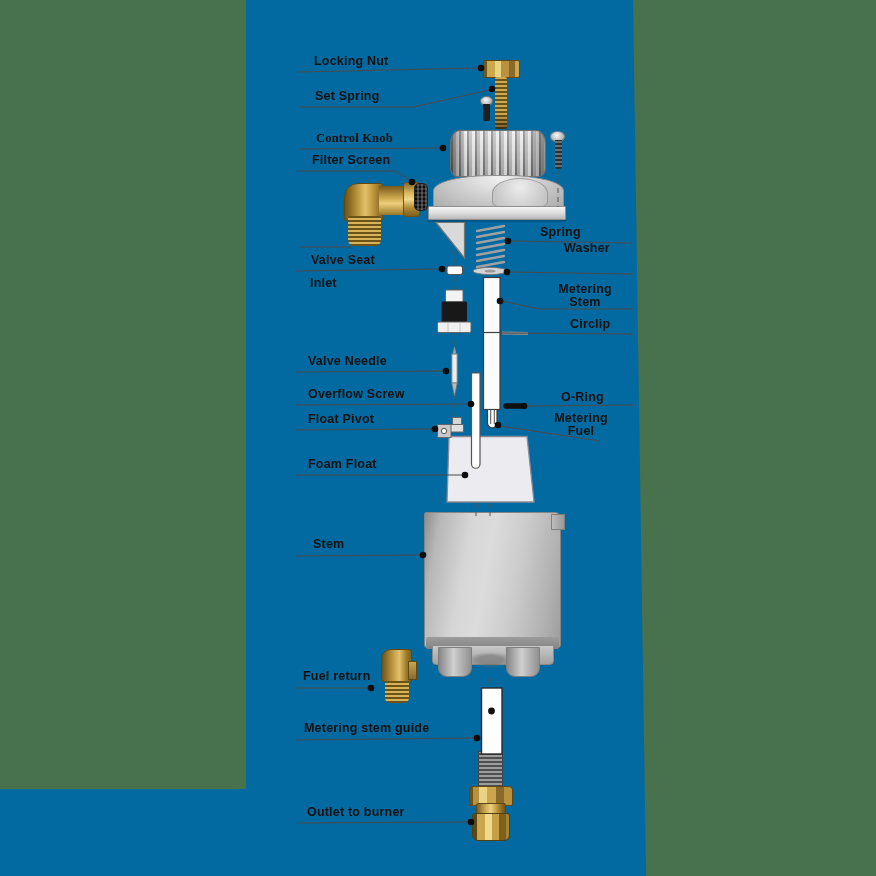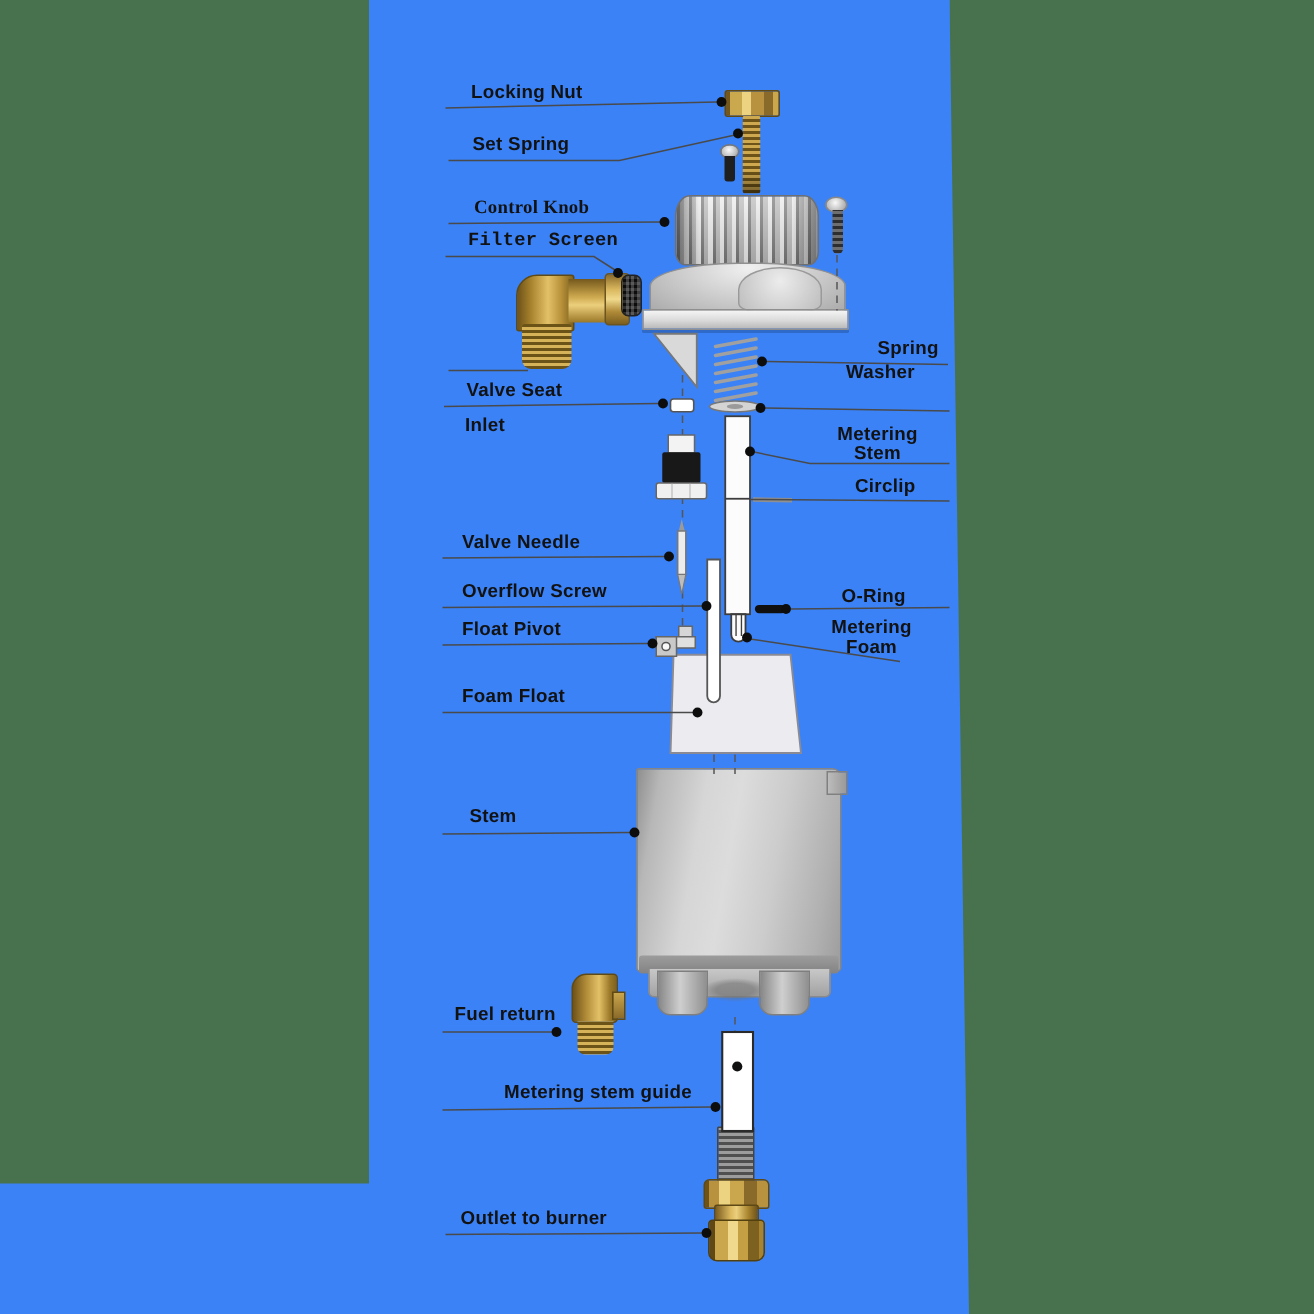--- a/index.html
+++ b/index.html
@@ -1,16 +1,16 @@
 <!DOCTYPE html>
 <html><head>
 <meta charset="utf-8">
 <style>
   html,body{margin:0;padding:0;background:#ffffff;}
-  #canvas{position:relative;width:876px;height:876px;overflow:hidden;background:#3b82f6;
+  #canvas{position:relative;width:876px;height:876px;overflow:hidden;background:#0369a1;
           font-family:"Liberation Sans",sans-serif;}
   .bg{position:absolute;}
   #bg-left{left:0;top:0;width:246px;height:789px;background:#48714E;}
   #bg-right{left:628px;top:0;width:248px;height:876px;background:#48714E;
             clip-path:polygon(5px 0,248px 0,248px 876px,18px 876px);}
   .part{position:absolute;box-sizing:border-box;}
   .lbl{position:absolute;font-weight:bold;font-size:12.5px;line-height:13px;color:#121212;
        white-space:nowrap;letter-spacing:.2px;z-index:6;}
   .lbl-c{text-align:center;}
   svg.overlay{position:absolute;left:0;top:0;z-index:5;}
@@ -233,38 +233,38 @@
       <circle cx="507" cy="272" r="3.3"></circle>
       <circle cx="500" cy="301" r="3.3"></circle>
       <circle cx="524" cy="406" r="3.3"></circle>
       <circle cx="498" cy="425" r="3.3"></circle>
     </g>
   </svg>
 
   <div class="lbl" style="left:314px;top:55px;">Locking Nut</div>
   <div class="lbl" style="left:315px;top:90px;">Set Spring</div>
   <div class="lbl" style="left:316px;top:132px;font-family:Liberation Serif, serif;">Control Knob</div>
-  <div class="lbl" style="left:312px;top:154px;font-family:Liberation Mono, monospace;">Filter Screen</div>
+  <div class="lbl" style="left:312px;top:154px;">Filter Screen</div>
   <div class="lbl" style="left:310px;top:230px;margin-top:47px;">Inlet</div>
   <div class="lbl" style="left:311px;top:254px;">Valve Seat</div>
   <div class="lbl" style="left:308px;top:355px;">Valve Needle</div>
   <div class="lbl" style="left:308px;top:388px;">Overflow Screw</div>
   <div class="lbl" style="left:308px;top:413px;">Float Pivot</div>
   <div class="lbl" style="left:308px;top:458px;">Foam Float</div>
   <div class="lbl" style="left:313px;top:538px;">Stem</div>
   <div class="lbl" style="left:303px;top:670px;">Fuel return</div>
-  <div class="lbl" style="left:304px;top:722px;margin-left:32px;">Metering stem guide</div>
+  <div class="lbl" style="left:304px;top:722px;">Metering stem guide</div>
   <div class="lbl" style="left:307px;top:806px;">Outlet to burner</div>
 
-  <div class="lbl" style="left:585px;top:226px;text-align:right;">Spring</div>
+  <div class="lbl" style="left:540px;top:226px;text-align:right;">Spring</div>
   <div class="lbl" style="left:564px;top:242px;">Washer</div>
   <div class="lbl lbl-c" style="left:552px;top:283px;width:66px;">
     <div>Metering</div>
     <div>Stem</div>
   </div>
   <div class="lbl" style="left:570px;top:318px;">Circlip</div>
   <div class="lbl" style="left:561px;top:391px;">O-Ring</div>
   <div class="lbl lbl-c" style="left:548px;top:412px;width:66px;">
     <div>Metering</div>
-    <div>Foam</div>
+    <div>Fuel</div>
   </div>
 
 </div>
 
 </body></html>

